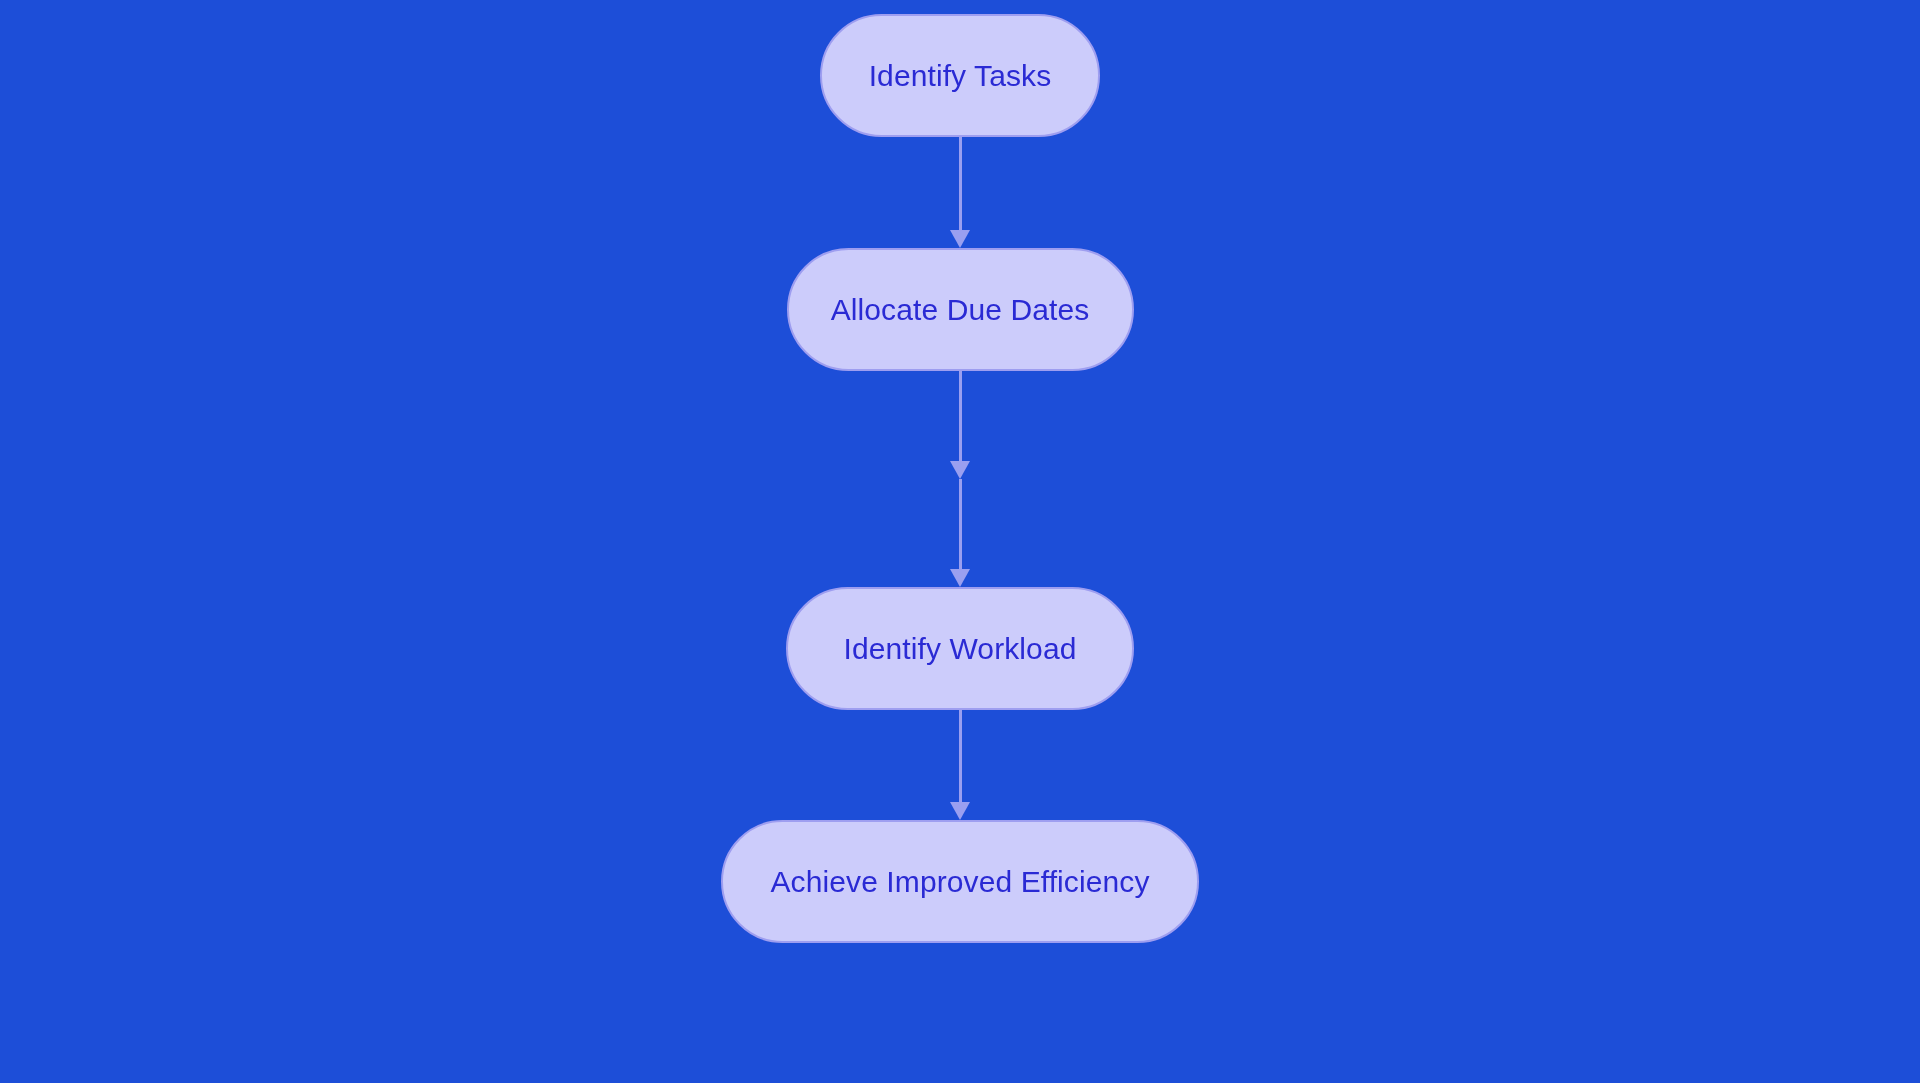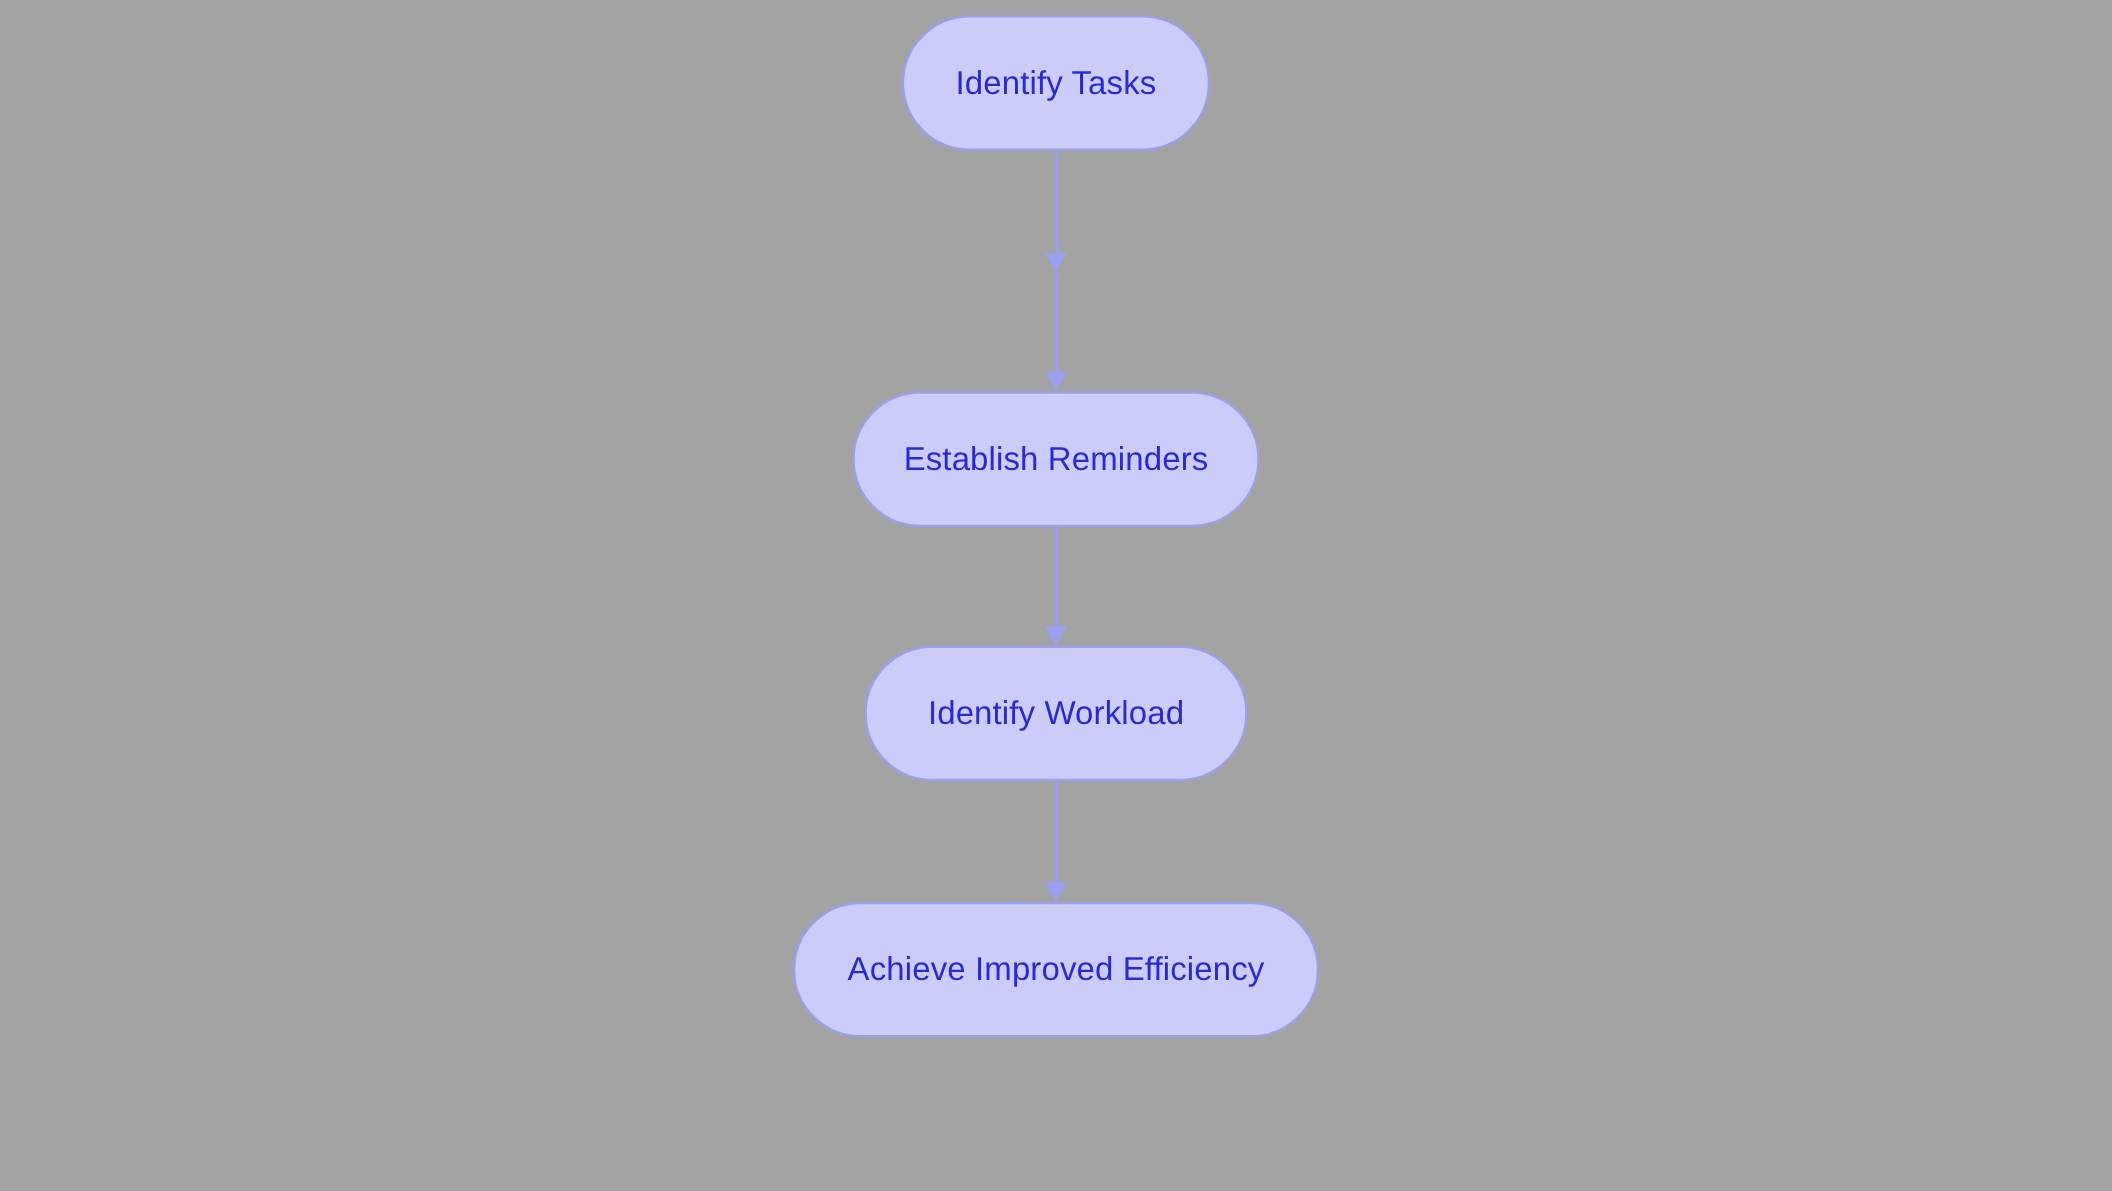--- a/index.html
+++ b/index.html
@@ -12,21 +12,21 @@
     width: 1920px;
     height: 1083px;
     overflow: hidden;
     font-family: "Liberation Sans", sans-serif;
   }
 
   #flowchart-canvas {
     position: relative;
     width: 1920px;
     height: 1083px;
-    background: #a3a3a3;
+    background: #1d4ed8;
   }
 
   #flow-column {
     position: absolute;
     left: 0;
     top: 0;
     width: 1920px;
     height: 1083px;
     display: flex;
     flex-direction: column;
@@ -91,29 +91,29 @@
 
     <div class="node" style="width:280px">
       <span class="node-label">Identify Tasks</span>
     </div>
 
     <div class="connector" style="height:111px">
       <div class="connector-line"></div>
       <div class="connector-head"></div>
     </div>
 
+    <div class="node" style="width:347px">
+      <span class="node-label">Allocate Due Dates</span>
+    </div>
 
     <div class="connector" style="height:108px">
       <div class="connector-line"></div>
       <div class="connector-head"></div>
     </div>
 
-    <div class="node" style="width:370px">
-      <span class="node-label">Establish Reminders</span>
-    </div>
 
     <div class="connector" style="height:108px">
       <div class="connector-line"></div>
       <div class="connector-head"></div>
     </div>
 
     <div class="node" style="width:348px">
       <span class="node-label">Identify Workload</span>
     </div>
 

